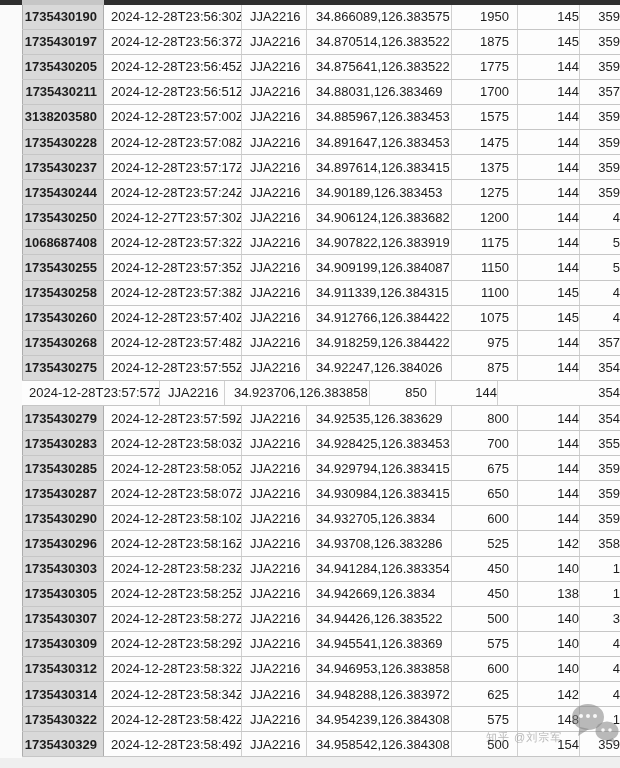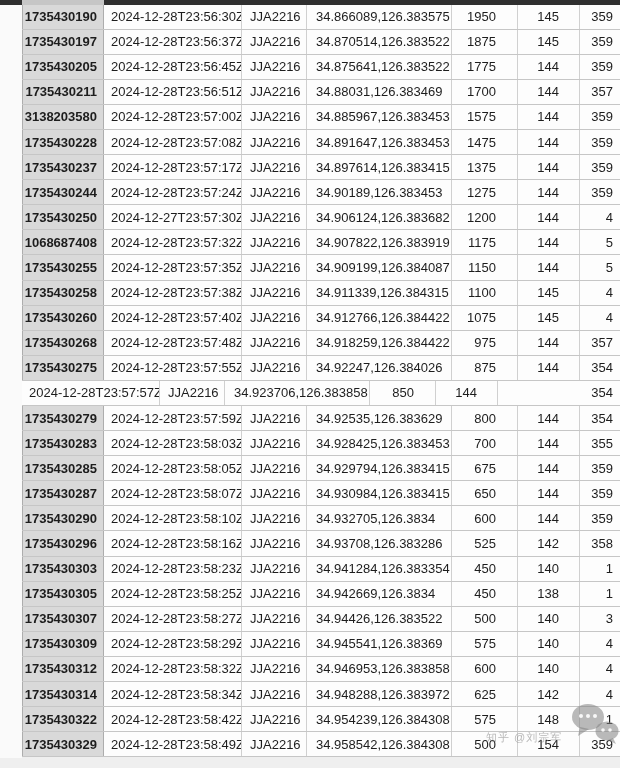--- a/index.html
+++ b/index.html
@@ -24,23 +24,23 @@
     font-size:13px;color:#1d1d1d;white-space:nowrap;overflow:hidden;
     padding:0 6px;border-right:1px solid #d0d0d0;
   }
   .c-id{
     width:82px;background:#d9d9d9;font-weight:bold;justify-content:flex-end;
     border-left:1px solid #adadad;border-right:1px solid #adadad;padding-right:6px;padding-left:44px;
   }
   .c-time{width:138px;padding-left:7px;}
   .c-flight{width:65px;padding-left:8px;}
   .c-pos{width:145px;padding-left:9px;}
-  .c-alt{width:66px;justify-content:flex-end;padding-right:21px;}
-  .c-spd{width:62px;justify-content:flex-end;padding-right:20px;}
-  .c-hdg{flex:1;justify-content:flex-end;padding-right:7px;border-right:none;}
+  .c-alt{width:66px;justify-content:flex-end;padding-right:8px;}
+  .c-spd{width:62px;justify-content:flex-end;padding-right:0;}
+  .c-hdg{flex:1;justify-content:flex-end;padding-right:0;border-right:none;}
   
   .watermark-text{
     position:absolute;left:486px;top:730px;z-index:5;
     font-size:11px;color:rgba(140,140,140,0.62);letter-spacing:1px;
     pointer-events:none;
   }
   .watermark-icon{
     position:absolute;left:570px;top:703px;z-index:5;pointer-events:none;
   }
 </style>

